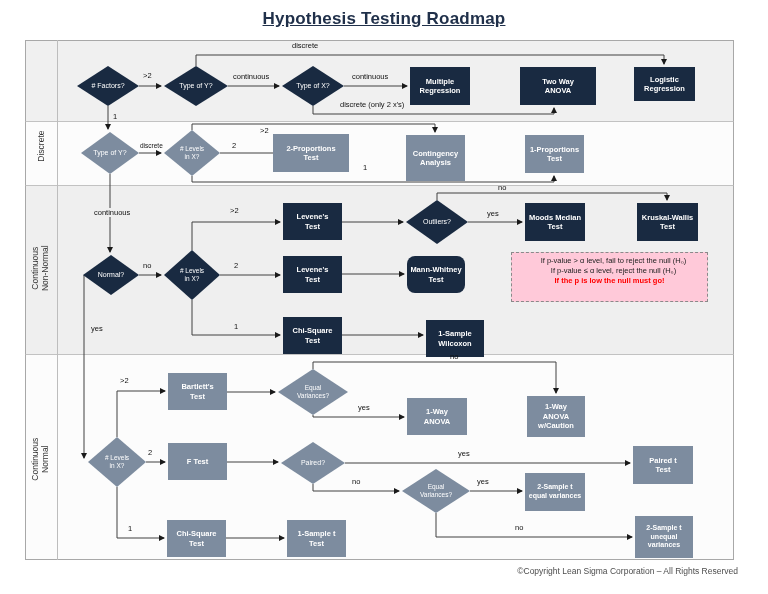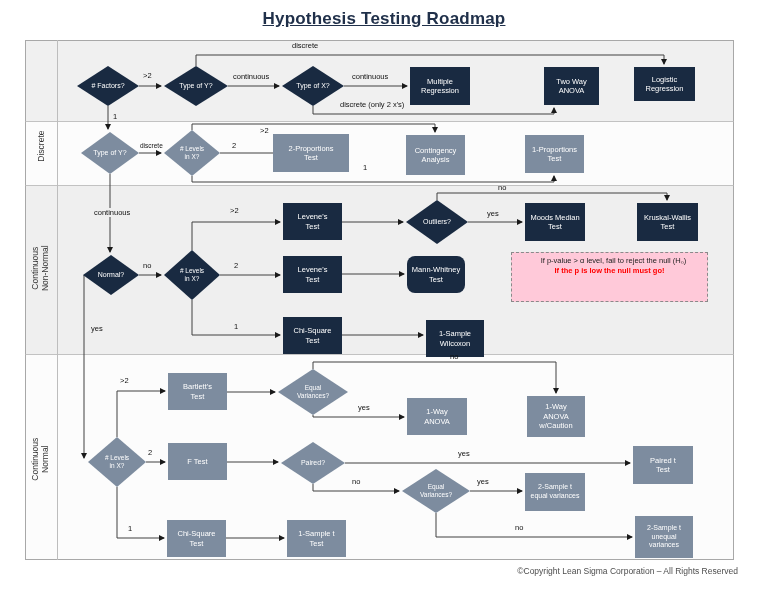--- a/index.html
+++ b/index.html
@@ -12,21 +12,21 @@
   #band2{top:122px;height:64px;background:#fcfcfc;border-left:1px solid #a8a8a8;border-right:1px solid #a8a8a8;border-bottom:1px solid #c2c2c2;}
   #band3{top:186px;height:169px;background:#efefef;border-left:1px solid #a8a8a8;border-right:1px solid #a8a8a8;border-bottom:1px solid #c2c2c2;}
   #band4{top:355px;height:205px;background:#fcfcfc;border:1px solid #a8a8a8;border-top:none;}
   #lanecol{position:absolute;left:57px;top:40px;width:1px;height:520px;background:#bdbdbd;z-index:1;}
   .rowlabel{position:absolute;z-index:3;color:#333;font-size:8.5px;text-align:center;
             transform:rotate(-90deg);line-height:1.2;white-space:pre-line;}
   #edges{position:absolute;left:0;top:0;z-index:2;pointer-events:none;}
   .node{position:absolute;z-index:3;display:flex;align-items:center;justify-content:center;
         text-align:center;color:#fff;box-sizing:border-box;}
   .node span{white-space:pre-line;line-height:1.25;}
-  .box{font-size:7.5px;}
+  .box{font-size:7.5px;font-weight:bold;}
   .dark{background:#192a41;}
   .gray{background:#7d8c9f;}
   .diamond{clip-path:polygon(50% 0,100% 50%,50% 100%,0 50%);font-size:7px;}
   .diamond.small{font-size:6.5px;}
   .elbl{position:absolute;z-index:3;font-size:7.5px;color:#111;white-space:nowrap;}
   .elbl.tiny{font-size:6.5px;}
   .elbl.halo{background:#efefef;padding:0 2px;}
   #hypo{position:absolute;left:511px;top:252px;width:197px;height:50px;z-index:3;
         background:#ffc9d9;border:1px dashed #8a8a8a;text-align:center;box-sizing:border-box;padding-top:3px;}
   #hypo .ht{font-size:8.5px;font-weight:bold;text-decoration:underline;color:#17263b;}
@@ -102,41 +102,41 @@
   <div class="node diamond dark" style="left:164px;top:66px;width:64px;height:40px;">
       <span>Type of Y?</span>
     </div>
   <div class="node diamond dark" style="left:282px;top:66px;width:62px;height:40px;">
       <span>Type of X?</span>
     </div>
   <div class="node box dark" style="left:410px;top:67px;width:60px;height:38px;">
       <span>Multiple
 Regression</span>
     </div>
-  <div class="node box dark" style="left:544px;top:67px;width:55px;height:38px;">
+  <div class="node box dark" style="left:520px;top:67px;width:76px;height:38px;">
       <span>Two Way
 ANOVA</span>
     </div>
   <div class="node box dark" style="left:634px;top:67px;width:61px;height:34px;">
       <span>Logistic
 Regression</span>
     </div>
 
   <div class="node diamond gray" style="left:81px;top:132px;width:58px;height:42px;">
       <span>Type of Y?</span>
     </div>
   <div class="node diamond gray small" style="left:164px;top:130px;width:56px;height:46px;">
       <span># Levels
 in X?</span>
     </div>
   <div class="node box gray" style="left:273px;top:134px;width:76px;height:38px;">
       <span>2-Proportions
 Test</span>
     </div>
-  <div class="node box gray" style="left:406px;top:135px;width:59px;height:40px;">
+  <div class="node box gray" style="left:406px;top:135px;width:59px;height:46px;">
       <span>Contingency
 Analysis</span>
     </div>
   <div class="node box gray" style="left:525px;top:135px;width:59px;height:38px;">
       <span>1-Proportions
 Test</span>
     </div>
 
   <div class="node diamond dark" style="left:83px;top:255px;width:56px;height:40px;">
       <span>Normal?</span>
@@ -172,20 +172,21 @@
       <span>Mann-Whitney
 Test</span>
     </div>
   <div class="node box dark" style="left:426px;top:320px;width:58px;height:37px;">
       <span>1-Sample
 Wilcoxon</span>
     </div>
 
   <div id="hypo">
     <div class="hl">If p-value &gt; α level, fail to reject the null (H₀)</div>
+    <div class="hl">If p-value ≤ α level, reject the null (H₀)</div>
     <div class="hr">If the p is low the null must go!</div>
   </div>
 
   <div class="node diamond gray small" style="left:88px;top:437px;width:58px;height:50px;">
       <span># Levels
 in X?</span>
     </div>
   <div class="node box gray" style="left:168px;top:373px;width:59px;height:37px;">
       <span>Bartlett's
 Test</span>

